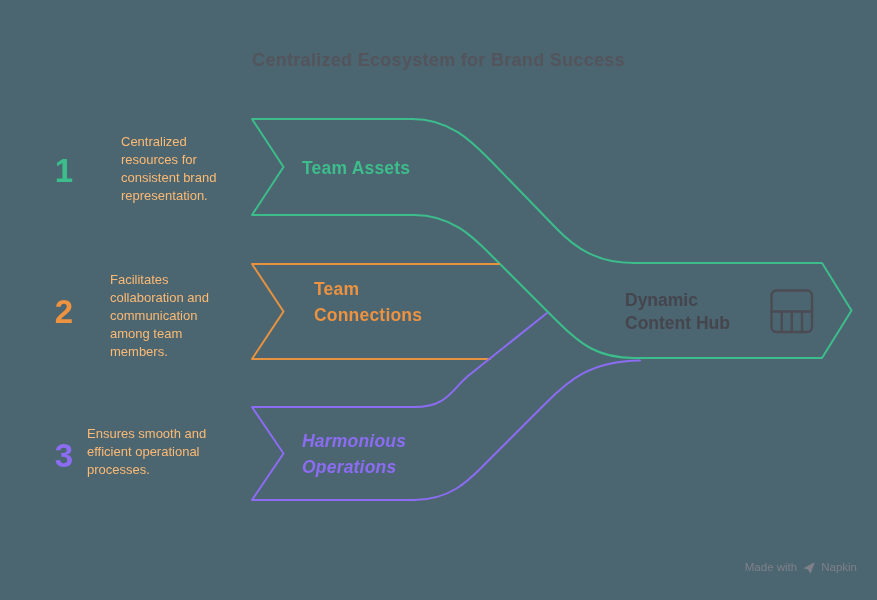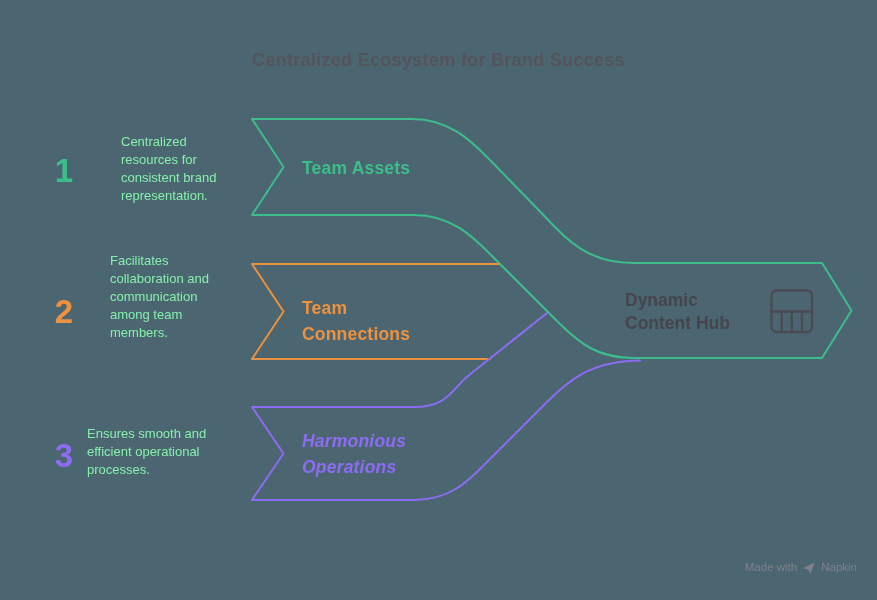--- a/index.html
+++ b/index.html
@@ -19,21 +19,21 @@
   }
   .step-num{
     position:absolute;width:40px;text-align:center;
     transform:translateY(-50%);
     font-size:33px;font-weight:bold;line-height:1;
   }
   .step-desc{
     position:absolute;
     transform:translateY(-50%);
     font-size:13px;line-height:18px;
-    color:#86efac;
+    color:#fdba74;
     white-space:pre-line;
   }
   .band-label{
     position:absolute;left:302px;width:150px;
     transform:translateY(-50%);
     font-size:17.5px;font-weight:bold;line-height:26px;
     letter-spacing:0.2px;
   }
   .hub-label{
     position:absolute;left:625px;width:130px;top:312px;
@@ -80,26 +80,26 @@
   <div class="title">Centralized Ecosystem for Brand Success</div>
 
   <div class="step-num c-green" style="left:44px;top:170px;">1</div>
   <div class="step-desc" style="left:121px;top:169px;">Centralized
 resources for
 consistent brand
 representation.</div>
   <div class="band-label c-green" style="top:168px;">Team Assets</div>
 
   <div class="step-num c-orange" style="left:44px;top:311px;">2</div>
-  <div class="step-desc" style="left:110px;top:297px;">Facilitates
+  <div class="step-desc" style="left:110px;top:316px;">Facilitates
 collaboration and
 communication
 among team
 members.</div>
-  <div class="band-label c-orange" style="top:321px;width:130px;">Team Connections</div>
+  <div class="band-label c-orange" style="top:302px;width:130px;margin-left:12px;">Team Connections</div>
 
   <div class="step-num c-purple" style="left:44px;top:455px;">3</div>
   <div class="step-desc" style="left:87px;top:444px;margin-top:8px;">Ensures smooth and
 efficient operational
 processes.</div>
   <div class="band-label c-purple" style="top:454px;width:130px;font-style:italic;">Harmonious Operations</div>
 
   <div class="hub-label">Dynamic Content Hub</div>
 
   <div class="watermark">

